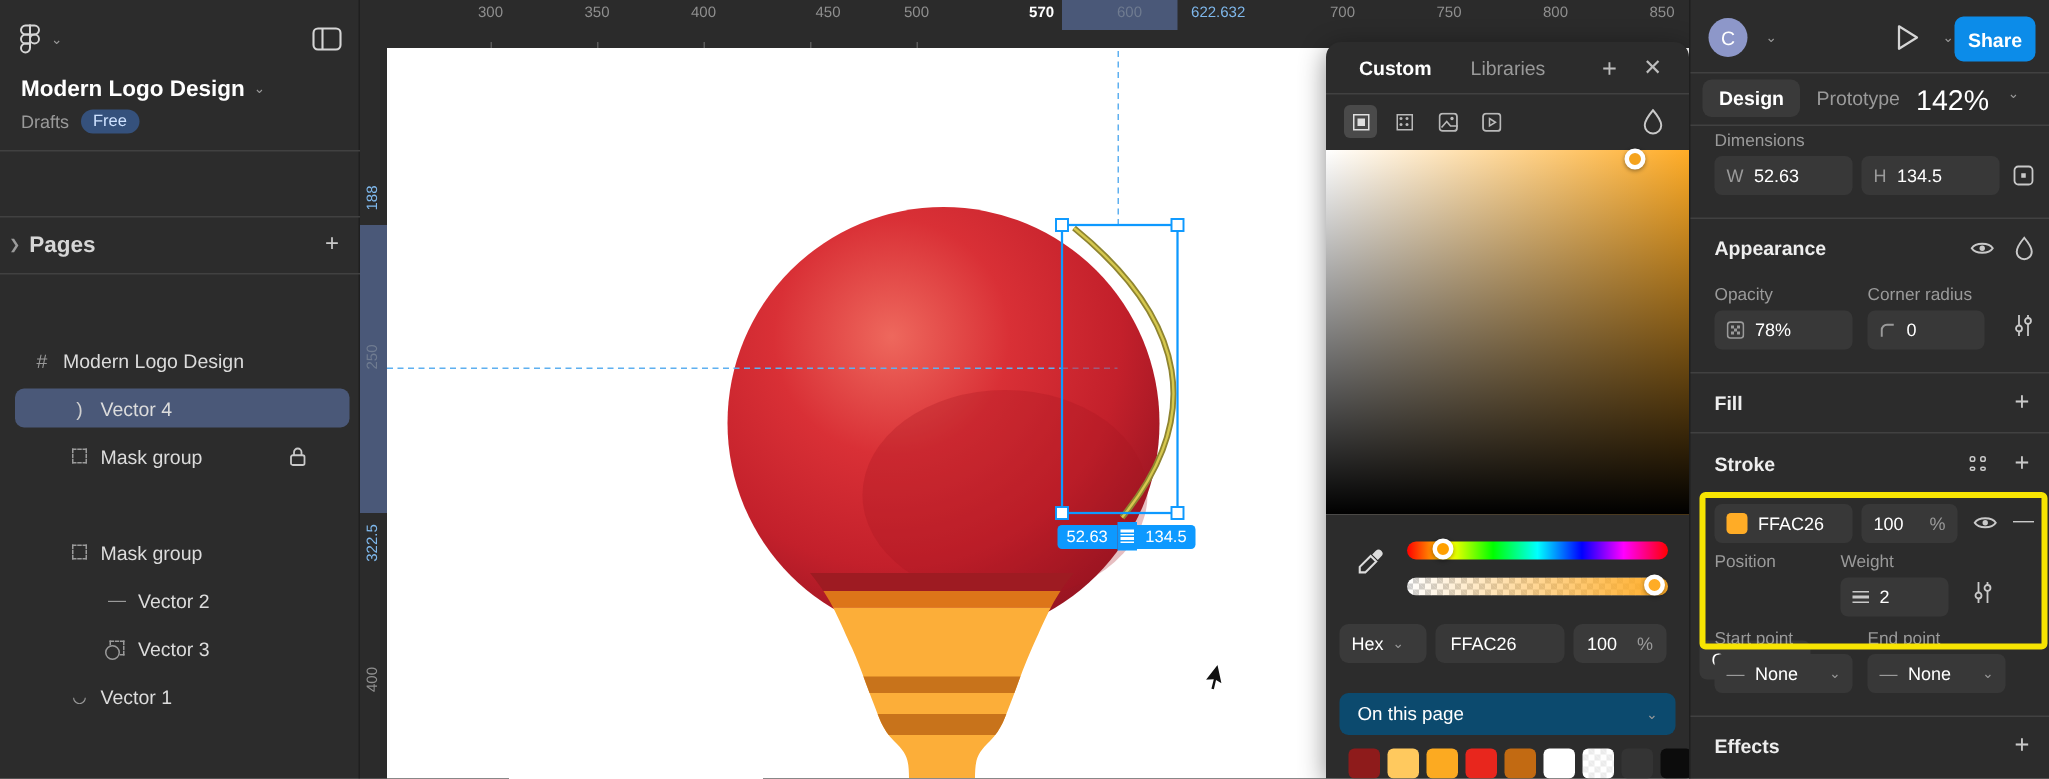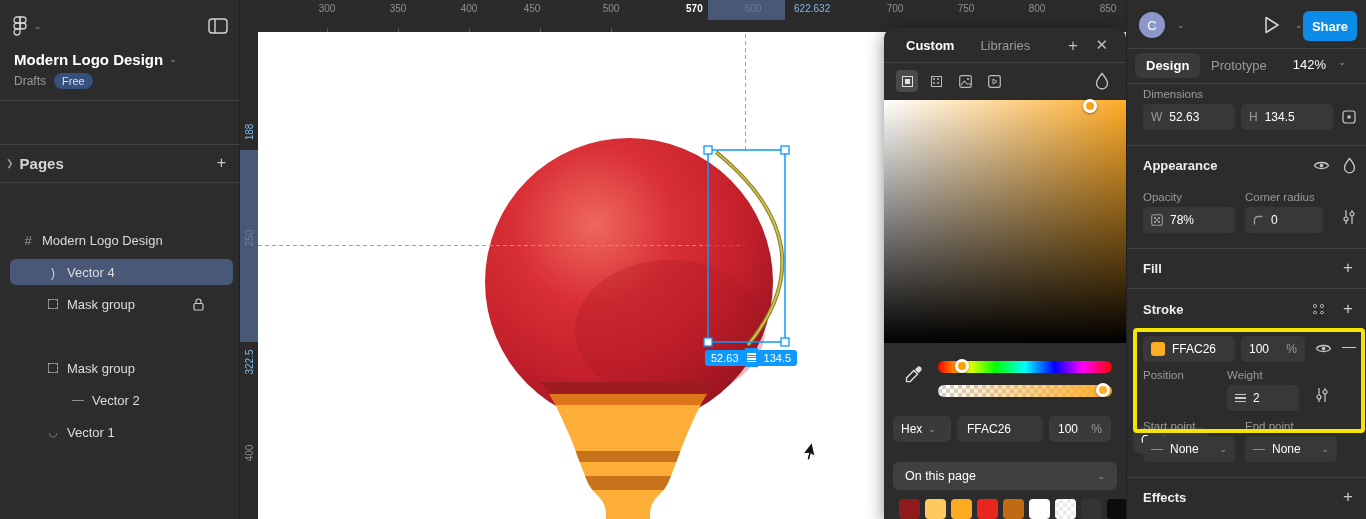--- a/index.html
+++ b/index.html
@@ -79,21 +79,21 @@
   .handle-ring { position:absolute; width:14px; height:14px; border:3px solid #fff; border-radius:50%;
                  box-shadow:0 1px 3px rgba(0,0,0,.4); }
   #sliders-zone { position:absolute; left:0; top:315px; width:242px; height:95px; }
   .slider { position:absolute; left:54px; width:174px; height:12px; border-radius:6px; }
   #hue-slider { top:18px; background:linear-gradient(to right,#f00,#ff0 17%,#0f0 33%,#0ff 50%,#00f 67%,#f0f 83%,#f00); }
   #alpha-slider { top:42px; background-image:linear-gradient(to right, rgba(255,172,38,0), #ffac26),
       linear-gradient(45deg,#cfcfcf 25%,transparent 25%,transparent 75%,#cfcfcf 75%),
       linear-gradient(45deg,#cfcfcf 25%,#fff 25%,#fff 75%,#cfcfcf 75%);
       background-size:100% 100%, 8px 8px, 8px 8px; background-position:0 0, 0 0, 4px 4px; }
   .pk-field { position:absolute; background:#3a3a3a; border-radius:6px; display:flex; align-items:center; font-size:12px; color:#fff; }
-  #scope-row { position:absolute; left:9px; top:434px; width:224px; height:28px; background:#404040; border-radius:6px;
+  #scope-row { position:absolute; left:9px; top:434px; width:224px; height:28px; background:#0c4a6e; border-radius:6px;
                display:flex; align-items:center; font-size:12.5px; color:#fff; }
   #swatches { position:absolute; left:15px; top:471px; display:flex; gap:5px; }
   .swatch { width:21px; height:20px; border-radius:4px; }
   .swatch.checker { background-image:linear-gradient(45deg,#d6d6d6 25%,transparent 25%,transparent 75%,#d6d6d6 75%),
       linear-gradient(45deg,#d6d6d6 25%,#fff 25%,#fff 75%,#d6d6d6 75%); background-size:8px 8px; background-position:0 0,4px 4px; }
 
   
   #inspector { left:1126px; top:0; width:240px; height:519px; background:#2c2c2c; z-index:7;
                border-left:1px solid #1f1f1f; color:#e6e6e6; }
   .ins-divider { position:absolute; left:0; width:240px; height:1px; background:#414141; }
@@ -206,39 +206,48 @@
         <span class="pill"></span>
         <span class="lr-inner" style="padding-left:70px;">
           <span class="lr-icon">
             <span style="color:#9a9a9a;">—</span>
           </span>
           <span class="lr-label">Vector 2</span>
         </span>
       </div>
       <div class="layer-row">
         <span class="pill"></span>
+        <span class="lr-inner" style="padding-left:70px;">
+          <span class="lr-icon">
+            <span class="ic-mask"></span>
+          </span>
+          <span class="lr-label">Vector 3</span>
+        </span>
+      </div>
+      <div class="layer-row">
+        <span class="pill"></span>
         <span class="lr-inner" style="padding-left:45px;">
           <span class="lr-icon">
             <span style="color:#9a9a9a;font-size:11px;">◡</span>
           </span>
           <span class="lr-label">Vector 1</span>
         </span>
       </div>
     </div>
 </div>
 
 <div id="h-ruler" class="abs">
   <div class="band" style="left:468px; width:77px;"></div>
 <span class="h-tick normal" style="left: 87px;">300</span>
     <i class="h-tickmark" style="left: 87px;"></i>
     <span class="h-tick normal" style="left: 158px;">350</span>
     <i class="h-tickmark" style="left: 158px;"></i>
     <span class="h-tick normal" style="left: 229px;">400</span>
     <i class="h-tickmark" style="left: 229px;"></i>
-    <span class="h-tick normal" style="left: 292px;">450</span>
+    <span class="h-tick normal" style="left: 312px;">450</span>
     <i class="h-tickmark" style="left: 300px;"></i>
     <span class="h-tick normal" style="left: 371px;">500</span>
     <i class="h-tickmark" style="left: 371px;"></i>
     <span class="h-tick start" style="left: 454.4px;">570</span>
     <span class="h-tick inside" style="left: 513px;">600</span>
     <span class="h-tick end" style="left: 572.137px;">622.632</span>
     <span class="h-tick normal" style="left: 655px;">700</span>
     <i class="h-tickmark" style="left: 655px;"></i>
     <span class="h-tick normal" style="left: 726px;">750</span>
     <i class="h-tickmark" style="left: 726px;"></i>
@@ -407,21 +416,21 @@
   <span class="chev" style="position:absolute; left:44px; top:20px;">⌄</span>
   <svg class="ic" style="position:absolute; left:136px; top:15px;" width="18" height="20" viewBox="0 0 18 20">
     <path d="M3 2.5 L15 10 L3 17.5 Z" fill="none" stroke="#d5d5d5" stroke-width="1.5" stroke-linejoin="round"></path>
   </svg>
   <span class="chev" style="position:absolute; left:162px; top:20px;">⌄</span>
   <button id="share-btn" style="background: rgb(12, 140, 233);">Share</button>
   <div class="ins-divider" style="top:48px;"></div>
 
   <span class="tab-pill" style="position:absolute; left:8px; top:53px;">Design</span>
   <span style="position:absolute; left:84px; top:58px; font-size:13px; color:#9a9a9a;">Prototype</span>
-  <span style="position:absolute; right:40px; top:57px; font-size:13px; color:#fff;">142%</span>
+  <span style="position:absolute; right:40px; top:57px; font-size:19px; color:#fff;">142%</span>
   <span class="chev" style="position:absolute; right:20px; top:57px;">⌄</span>
   <div class="ins-divider" style="top:83px;"></div>
 
   <span class="ins-label" style="left:16px; top:88px;">Dimensions</span>
   <div class="ins-input" style="left:16px; top:104px; width:92px;">
     <span class="pfx">W</span>
       <span>52.63</span>
   </div>
   <div class="ins-input" style="left:114px; top:104px; width:92px;">
     <span class="pfx">H</span>

